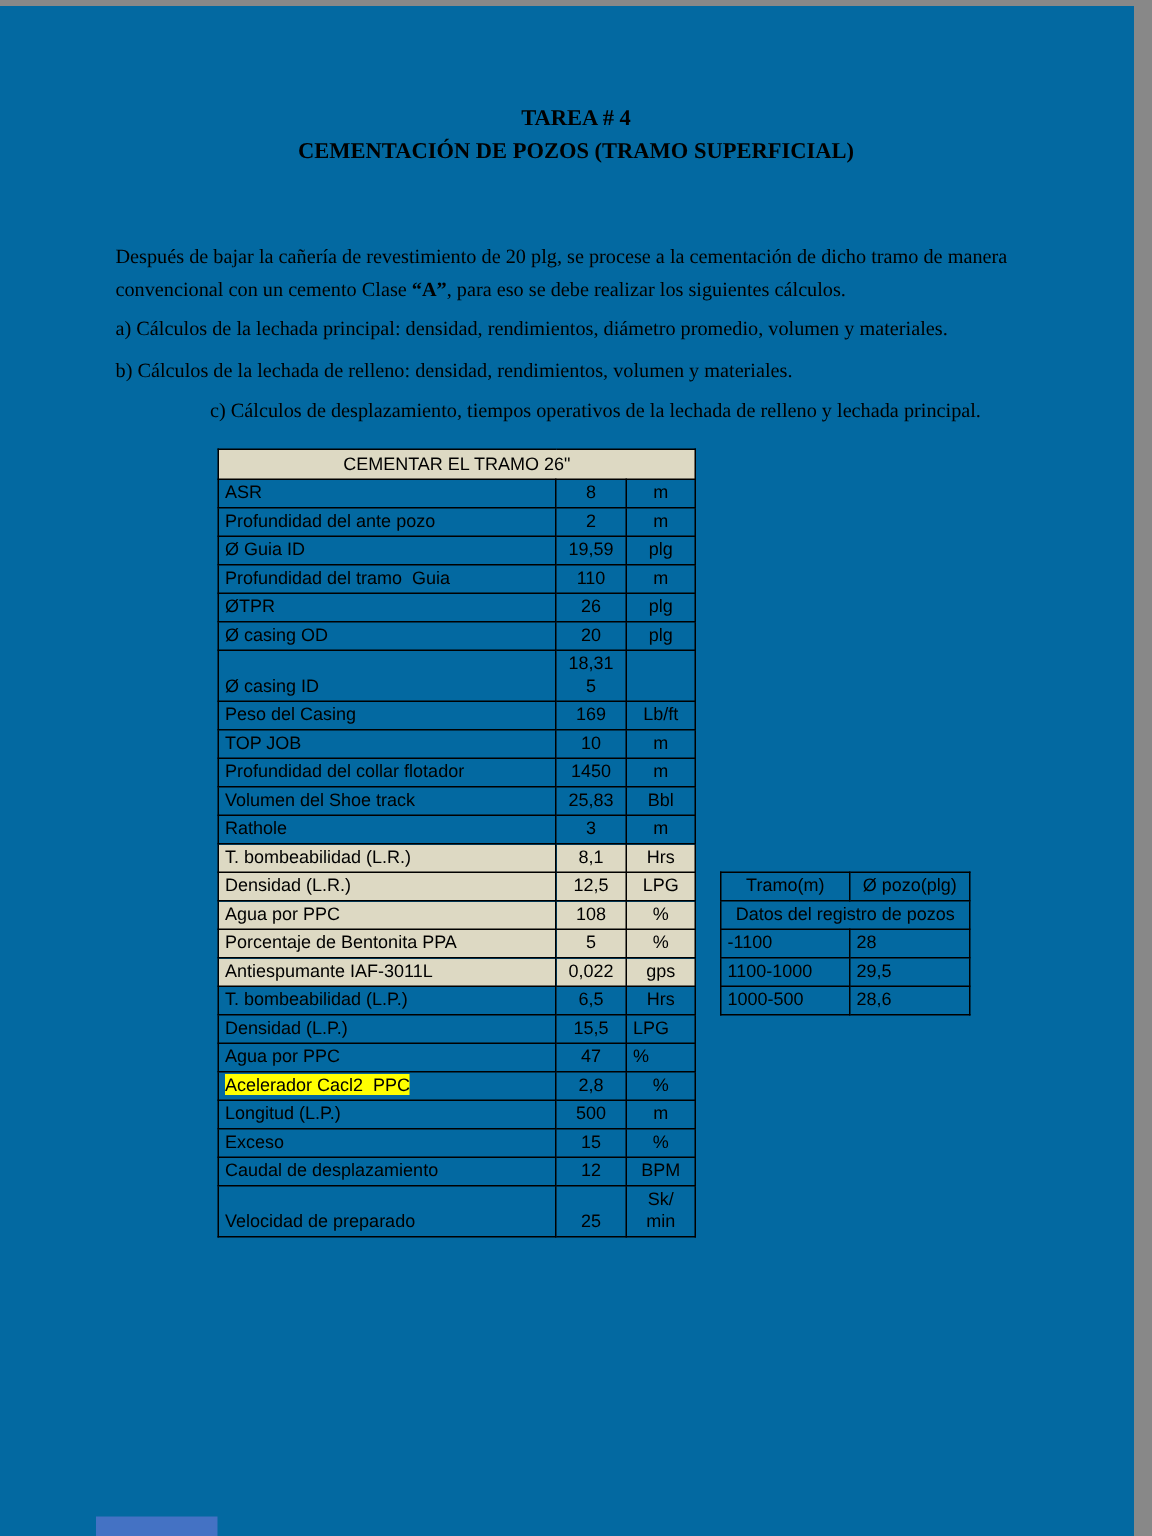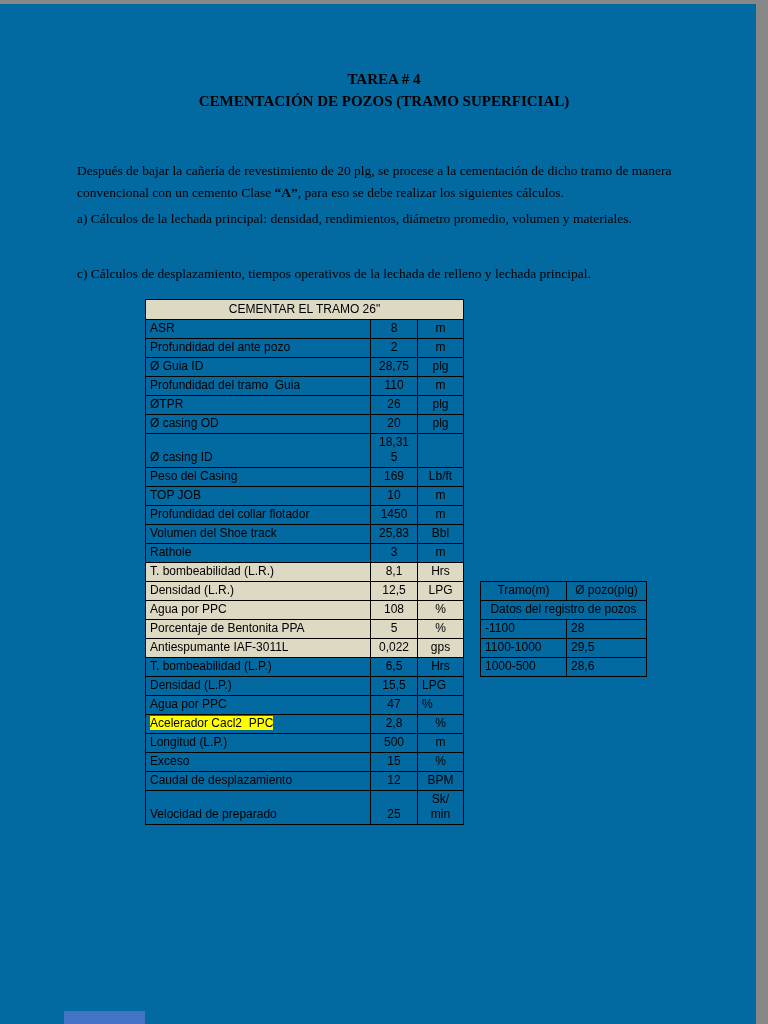--- a/index.html
+++ b/index.html
@@ -10,21 +10,21 @@
 
   .doc-title { position:absolute; top:64px; left:0; width:768px; text-align:center;
                font-weight:bold; font-size:15px; line-height:22px; }
 
   .intro { position:absolute; top:156px; left:77px; width:627px;
            font-size:13.5px; line-height:21.5px; }
 
   .li { position:absolute; left:77px; width:640px; font-size:13.5px; line-height:19px; }
   .li-a { top:205px; }
   .li-b { top:233px; }
-  .li-c { top:260px; }
+  .li-c { top:260px;text-align:center; }
 
   table { border-collapse:collapse; font-family:"Liberation Sans", sans-serif;
           font-size:12px; table-layout:fixed; }
   th, td { border:1px solid #000; padding:1px 4px 2px 4px; line-height:15px;
            vertical-align:bottom; overflow:hidden; }
 
   .main-table { position:absolute; left:145px; top:295px; width:318px; }
   .main-table thead th { background:var(--shade, #ddd9c3); text-align:center;
                          font-weight:normal; height:20px; vertical-align:middle; }
   .main-table td { height:19px; }
@@ -48,20 +48,21 @@
 <div class="page">
 
   <div class="doc-title">
     <div>TAREA # 4</div>
     <div>CEMENTACIÓN DE POZOS (TRAMO SUPERFICIAL)</div>
   </div>
 
   <p class="intro"><span>Después de bajar la cañería de revestimiento de 20 plg, se procese a la cementación de dicho tramo de manera convencional con un cemento Clase </span><b>“A”</b><span>, para eso se debe realizar los siguientes cálculos.</span></p>
 
   <p class="li li-a">a)  Cálculos de la lechada principal: densidad, rendimientos, diámetro promedio, volumen y materiales.</p>
+  <p class="li li-b">b)  Cálculos de la lechada de relleno: densidad, rendimientos, volumen y materiales.</p>
   <p class="li li-c">c) Cálculos de desplazamiento, tiempos operativos de la lechada de relleno y lechada principal.</p>
 
   <table class="main-table">
     <colgroup>
         <col style="width:225px">
         <col style="width:47px">
         <col style="width:46px">
       </colgroup>
     <thead>
       <tr>
@@ -74,21 +75,21 @@
           <td class="val">8</td>
           <td class="unit">m</td>
         </tr>
         <tr>
           <td class="lbl">Profundidad del ante pozo</td>
           <td class="val">2</td>
           <td class="unit">m</td>
         </tr>
         <tr>
           <td class="lbl">Ø Guia ID</td>
-          <td class="val">28,75</td>
+          <td class="val">19,59</td>
           <td class="unit">plg</td>
         </tr>
         <tr>
           <td class="lbl">Profundidad del tramo  Guia</td>
           <td class="val">110</td>
           <td class="unit">m</td>
         </tr>
         <tr>
           <td class="lbl">ØTPR</td>
           <td class="val">26</td>

